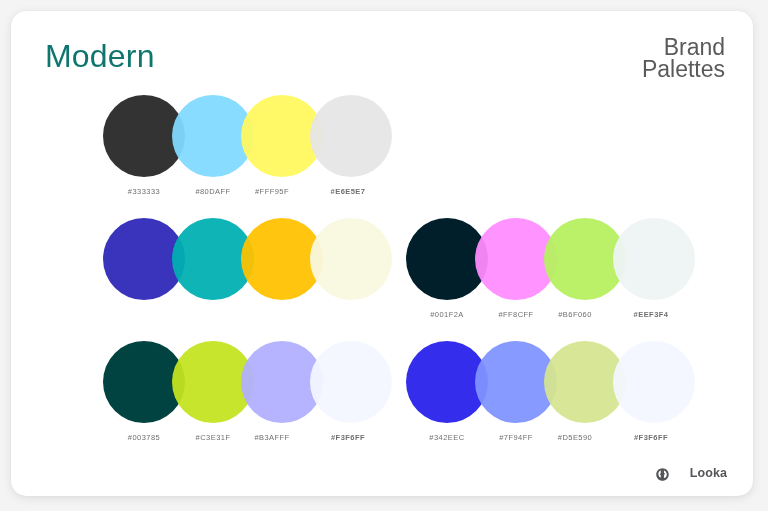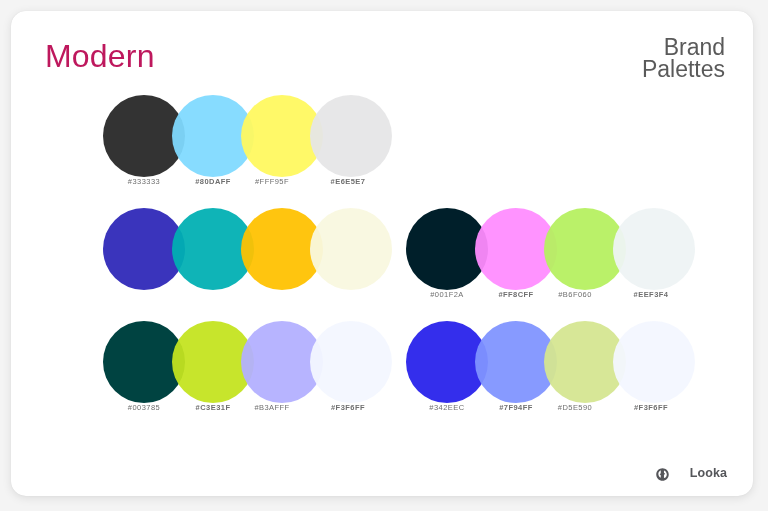--- a/index.html
+++ b/index.html
@@ -24,21 +24,21 @@
     box-shadow: 0 2px 10px rgba(0,0,0,0.10), 0 0 1px rgba(0,0,0,0.10);
     box-sizing: border-box;
     overflow: hidden;
   }
   #page-title {
     position: absolute;
     left: 34px;
     top: 26px;
     font-size: 32px;
     line-height: 38px;
-    color: #be185d;
+    color: #0f766e;
     font-weight: 400;
     letter-spacing: 0.2px;
   }
   #header-right {
     position: absolute;
     right: 28px;
     top: 25px;
     text-align: right;
     font-size: 23px;
     line-height: 22px;
@@ -74,33 +74,34 @@
     border-radius: 50%;
   }
   .swatch.s0 { left: 0px;   z-index: 1; }
   .swatch.s1 { left: 69px;  z-index: 2; }
   .swatch.s2 { left: 138px; z-index: 3; }
   .swatch.s3 { left: 207px; z-index: 4; }
   .hex-strip {
     position: relative;
     height: 18px;
     width: 265px;
+    margin-top: 10px;
   }
   .hex-label {
     position: absolute;
     top: 0;
     width: 82px;
     text-align: center;
     font-size: 7.5px;
     letter-spacing: 0.45px;
     color: #6f6f6f;
     font-family: "Liberation Sans", sans-serif;
   }
   .hex-label.h0 { left: 0px; }
-  .hex-label.h1 { left: 69px; font-weight: bold; }
+  .hex-label.h1 { left: 69px; }
   .hex-label.h2 { left: 128px; }
   .hex-label.h3 { left: 204px; font-weight: bold; }
   #brand-footer {
     position: absolute;
     right: 26px;
     bottom: 16px;
     display: flex;
     align-items: center;
     gap: 21px;
     justify-content: space-between;

